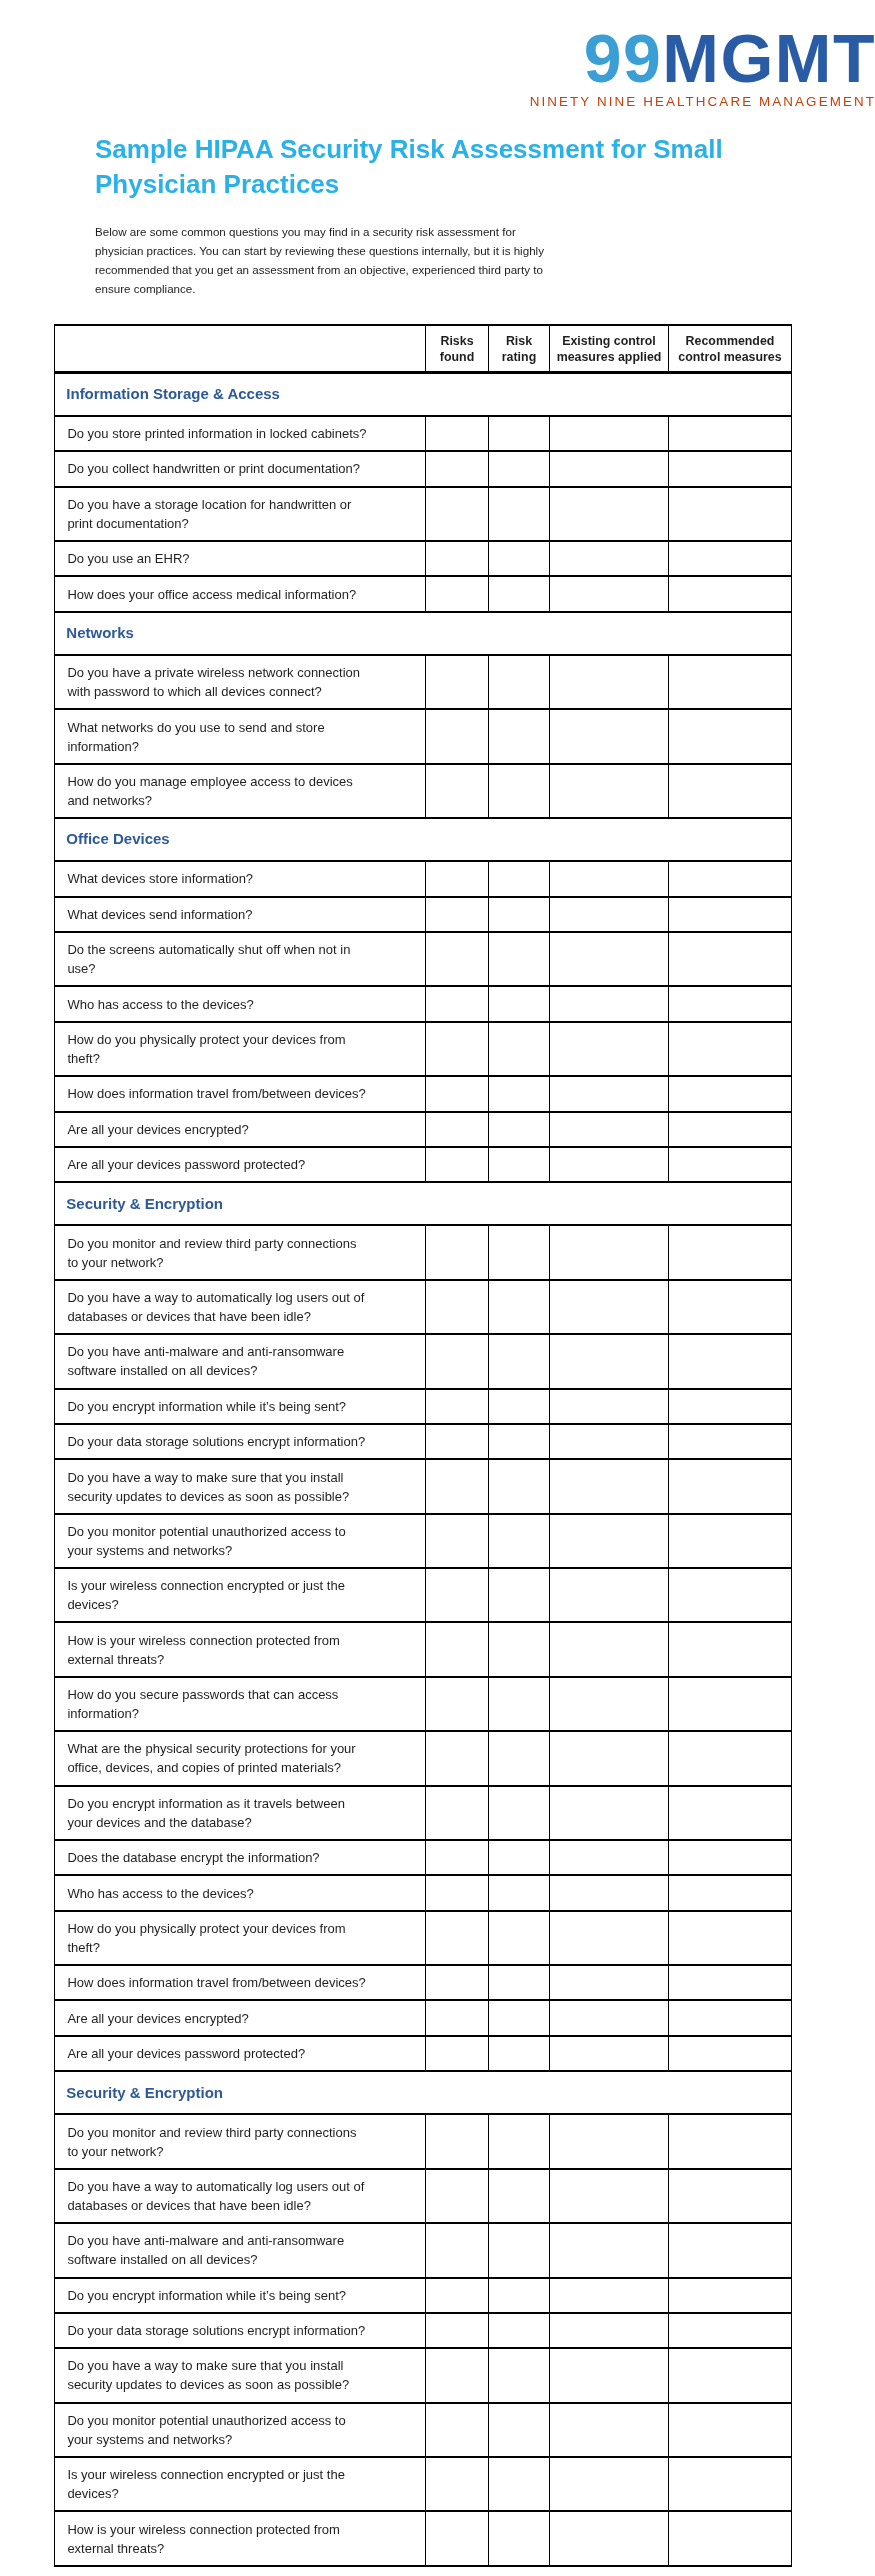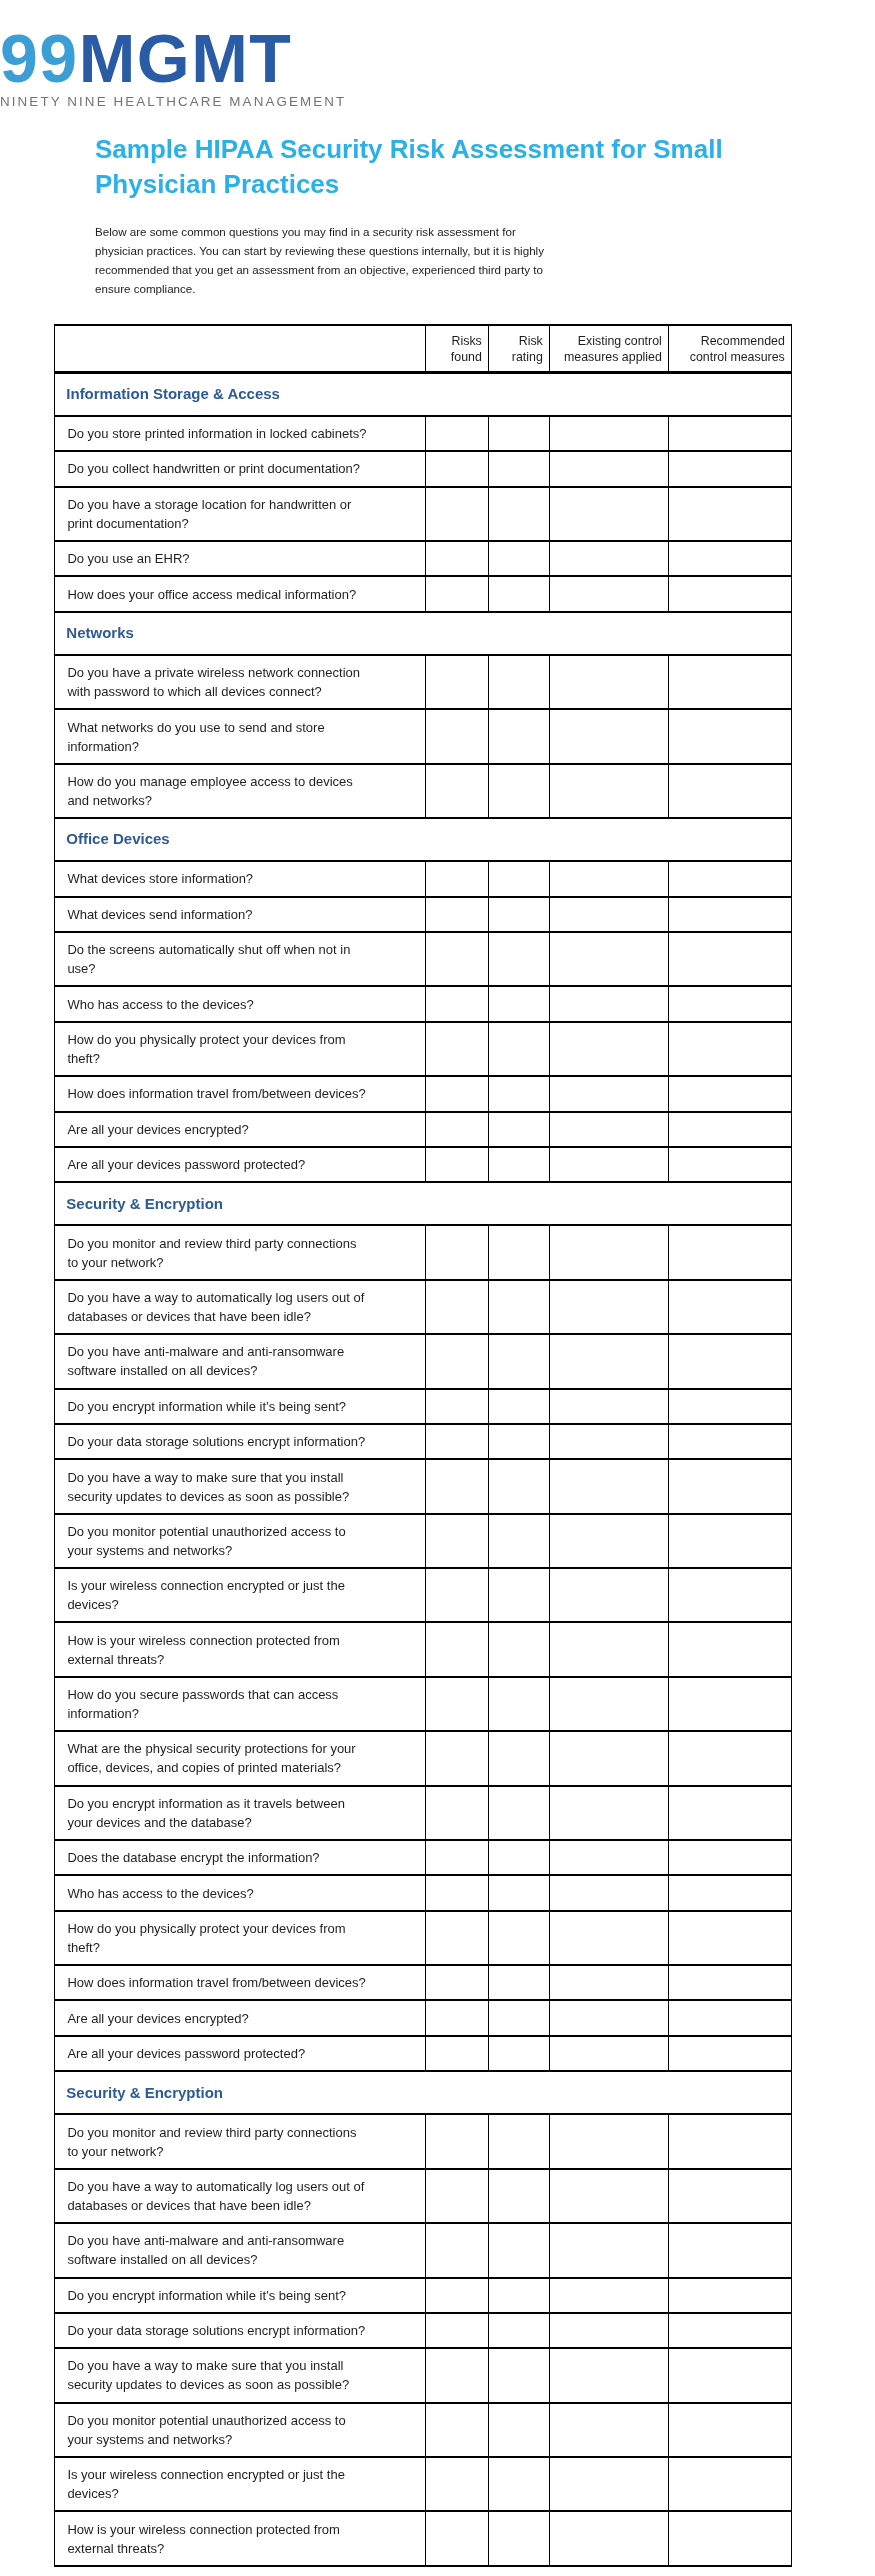--- a/index.html
+++ b/index.html
@@ -5,35 +5,35 @@
   html, body {
     margin: 0;
     padding: 0;
     background: #ffffff;
     font-family: "Liberation Sans", "DejaVu Sans", sans-serif;
     color: #1f1f1f;
   }
   body { width: 876px; min-height: 2791px; }
 
   
-  .logo-wrap { padding-top: 24px; text-align: left; }
+  .logo-wrap { padding-top: 24px; text-align: right; }
   .logo-main {
     font-size: 68px;
     font-weight: bold;
     line-height: 1.0;
     letter-spacing: 1.5px;
     display: inline-block;
   }
   .logo-99   { color: #3b9fd5; }
   .logo-mgmt { color: #2a5ca5; }
   .logo-tagline {
     margin-top: 2.1px;
     font-size: 13.4px;
     letter-spacing: 2.1px;
-    color: #737373;
+    color: #c2410c;
     font-weight: 400;
   }
 
   
   .content { margin-left: 95px; margin-right: 62px; }
   h1.page-title {
     margin: 23px 0 0 0;
     font-size: 26px;
     font-weight: 700;
     line-height: 1.34;
@@ -64,24 +64,24 @@
   col.c-recommended { width: 123px; }
 
   th, td {
     border: 1px solid #000;
     border-top-width: 2.1px;
     border-bottom-width: 2.1px;
     box-sizing: border-box;
     vertical-align: middle;
   }
   thead th {
-    font-weight: 400;
+    font-weight: 700;
     font-size: 12.4px;
     line-height: 16px;
-    text-align: right;
+    text-align: center;
     padding: 6.2px 6.2px;
     height: 46px;
     border-bottom-width: 3.1px;
     color: #1f1f1f;
   }
   td.q-cell {
     font-size: 13px;
     line-height: 19px;
     padding: 7.2px 14.4px 7.2px 12.4px;
     white-space: pre-line;

